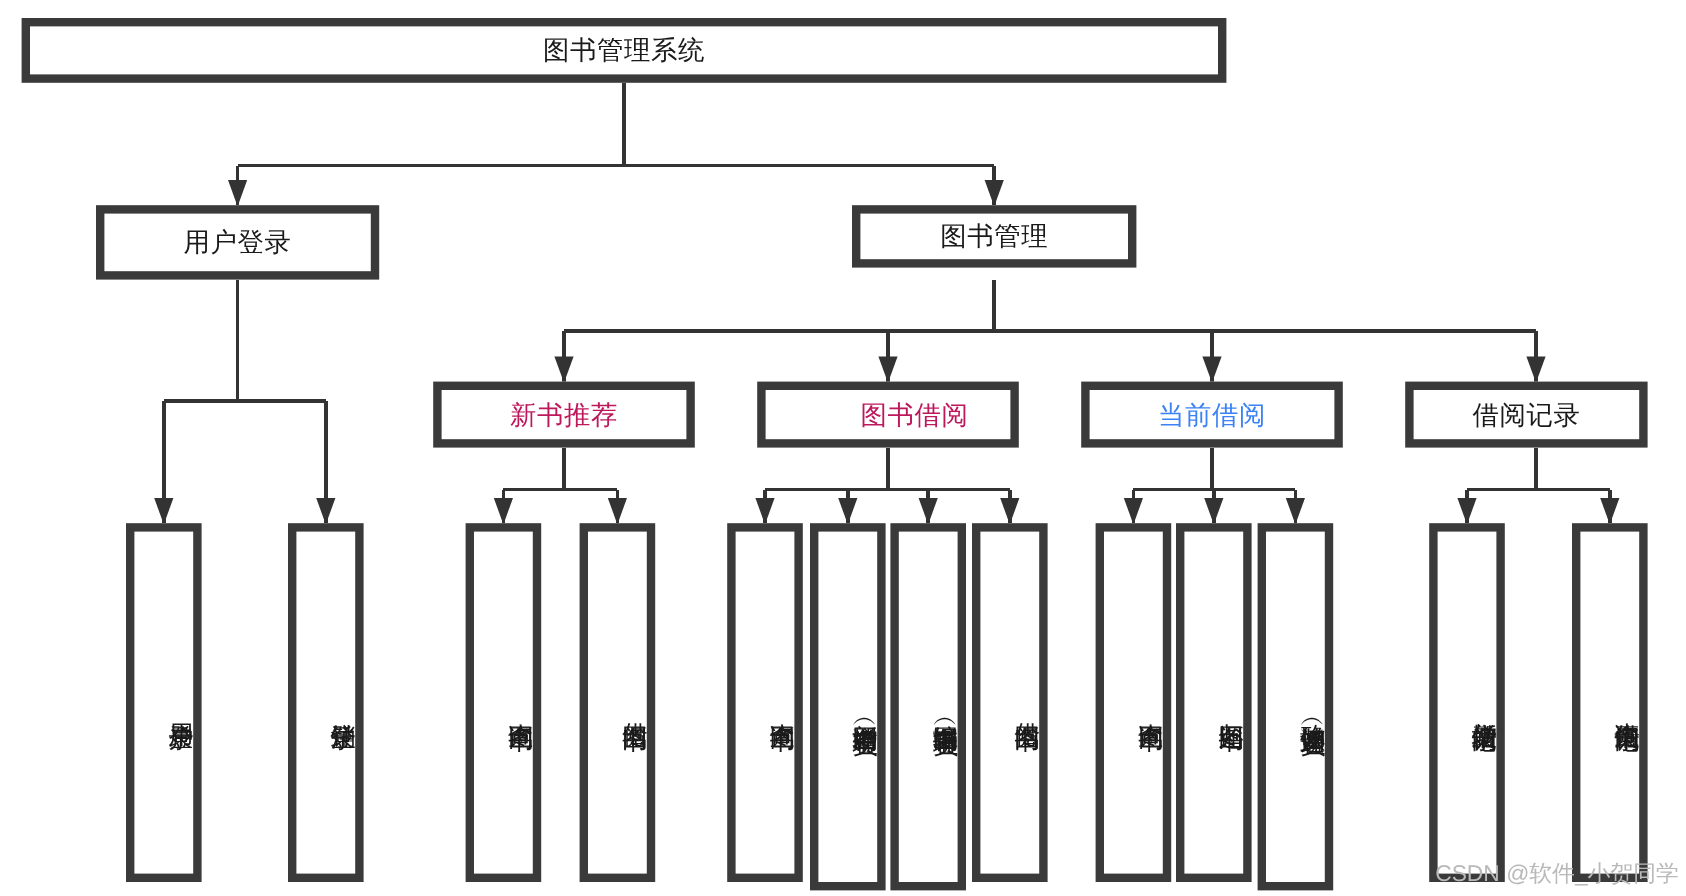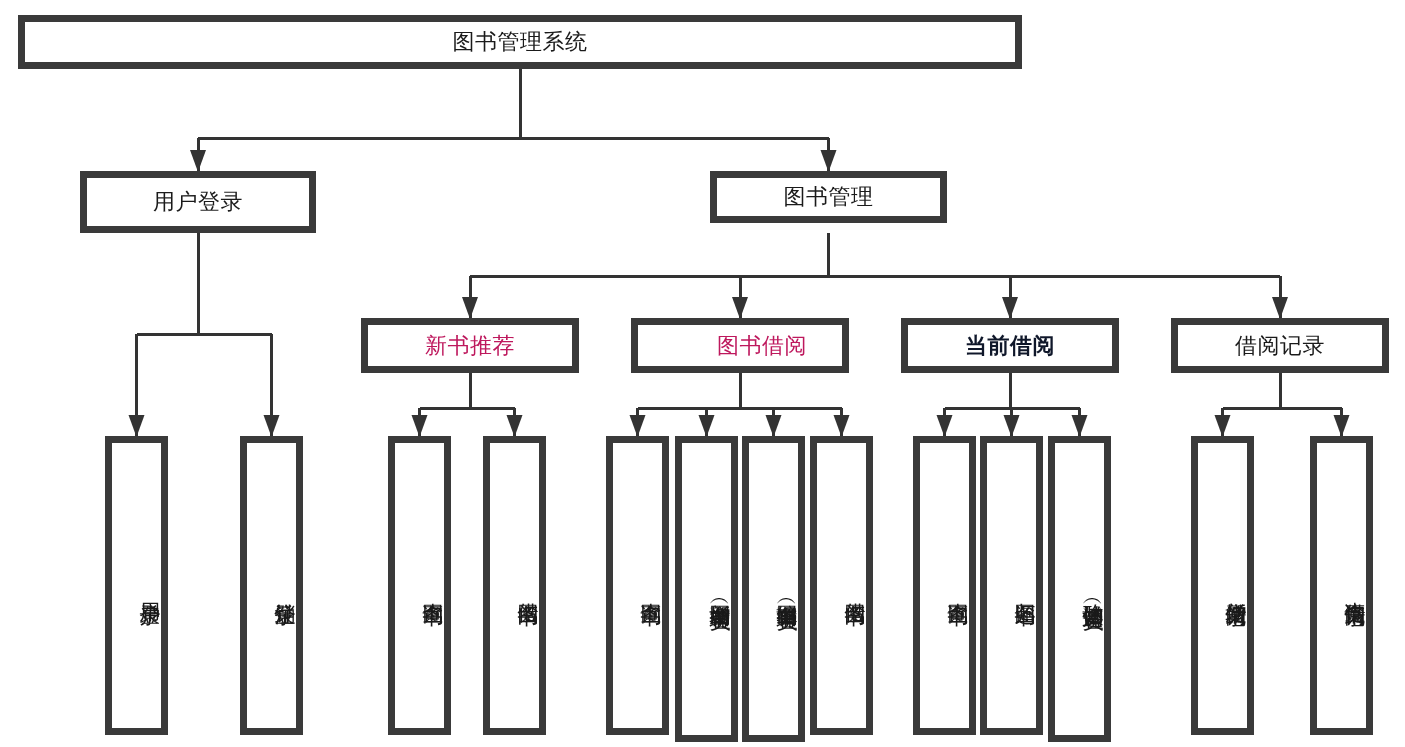--- a/index.html
+++ b/index.html
@@ -113,23 +113,23 @@
       <div class="node-box horiz" style="left: 710px; top: 171px; width: 237px; height: 52px; border-color: rgb(58, 58, 58); background: rgb(255, 255, 255);">
         <div class="node-label" style="color: rgb(26, 26, 26);">图书管理</div>
       </div>
       <div class="node-box horiz" style="left: 361px; top: 318px; width: 218px; height: 55px; border-color: rgb(58, 58, 58); background: rgb(255, 255, 255);">
         <div class="node-label" style="color: #be185d;">新书推荐</div>
       </div>
       <div class="node-box horiz" style="left: 631px; top: 318px; width: 218px; height: 55px; border-color: rgb(58, 58, 58); background: rgb(255, 255, 255);">
         <div class="node-label" style="color: #be185d; margin-left: 44px;">图书借阅</div>
       </div>
       <div class="node-box horiz" style="left: 901px; top: 318px; width: 218px; height: 55px; border-color: rgb(58, 58, 58); background: rgb(255, 255, 255);">
-        <div class="node-label" style="color: #0f172a; font-weight: bold;">当前借阅</div>
+        <div class="node-label" style="color: #3b82f6;">当前借阅</div>
       </div>
-      <div class="node-box horiz" style="left: 1171px; top: 318px; width: 218px; height: 55px; border-color: rgb(58, 58, 58); background: rgb(255, 255, 255);">
+      <div class="node-box horiz" style="left: 1171px; top: 318px; width: 202px; height: 55px; border-color: rgb(58, 58, 58); background: rgb(255, 255, 255);">
         <div class="node-label" style="color: rgb(26, 26, 26);">借阅记录</div>
       </div>
       <div class="node-box vert" style="left: 105px; top: 436px; width: 63px; height: 299px; border-color: rgb(58, 58, 58); background: rgb(255, 255, 255);">
         <div class="node-label" style="color: rgb(26, 26, 26);">用户登录</div>
       </div>
       <div class="node-box vert" style="left: 240px; top: 436px; width: 63px; height: 299px; border-color: rgb(58, 58, 58); background: rgb(255, 255, 255);">
         <div class="node-label" style="color: rgb(26, 26, 26);">注销登录</div>
       </div>
       <div class="node-box vert" style="left: 388px; top: 436px; width: 63px; height: 299px; border-color: rgb(58, 58, 58); background: rgb(255, 255, 255);">
         <div class="node-label" style="color: rgb(26, 26, 26);">查询图书</div>
@@ -158,13 +158,14 @@
       <div class="node-box vert" style="left: 1048px; top: 436px; width: 63px; height: 306px; border-color: rgb(58, 58, 58); background: rgb(255, 255, 255);">
         <div class="node-label" style="color: rgb(26, 26, 26);">确认归还（管理员）</div>
       </div>
       <div class="node-box vert" style="left: 1191px; top: 436px; width: 63px; height: 299px; border-color: rgb(58, 58, 58); background: rgb(255, 255, 255);">
         <div class="node-label" style="color: rgb(26, 26, 26);">新增借阅记录</div>
       </div>
       <div class="node-box vert" style="left: 1310px; top: 436px; width: 63px; height: 299px; border-color: rgb(58, 58, 58); background: rgb(255, 255, 255);">
         <div class="node-label" style="color: rgb(26, 26, 26);">查询借阅记录</div>
       </div>
     </div>
+  <div class="watermark" style="left: 1196px; top: 715px;">CSDN @软件_小贺同学</div>
 </div>
 
 </body></html>

